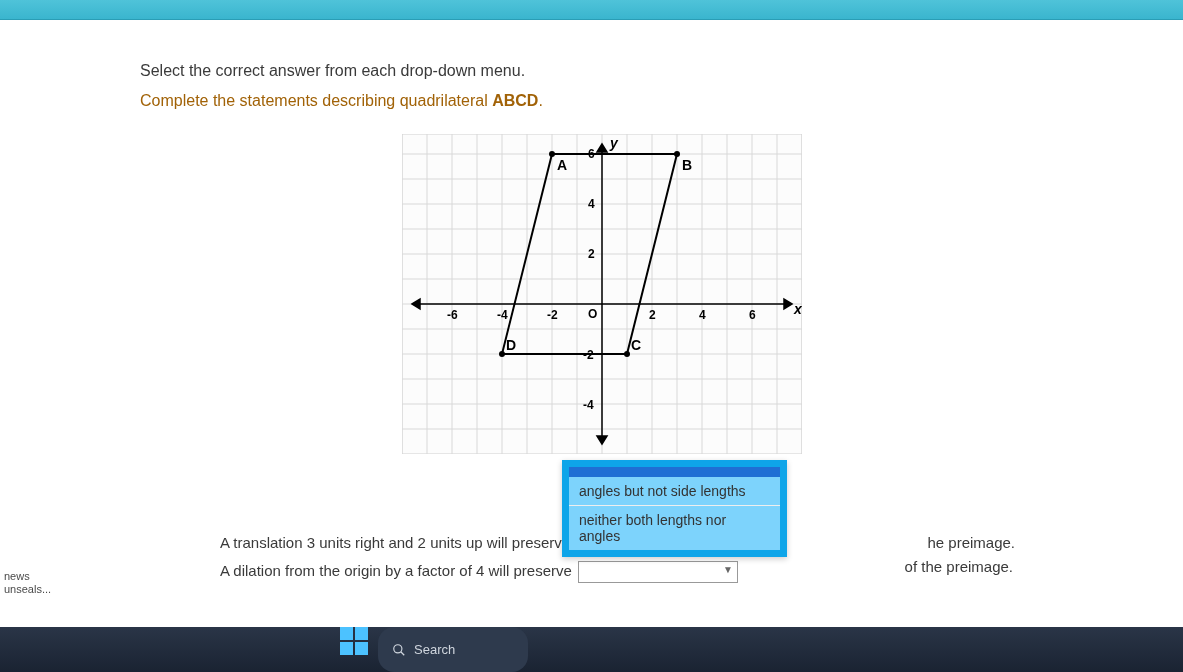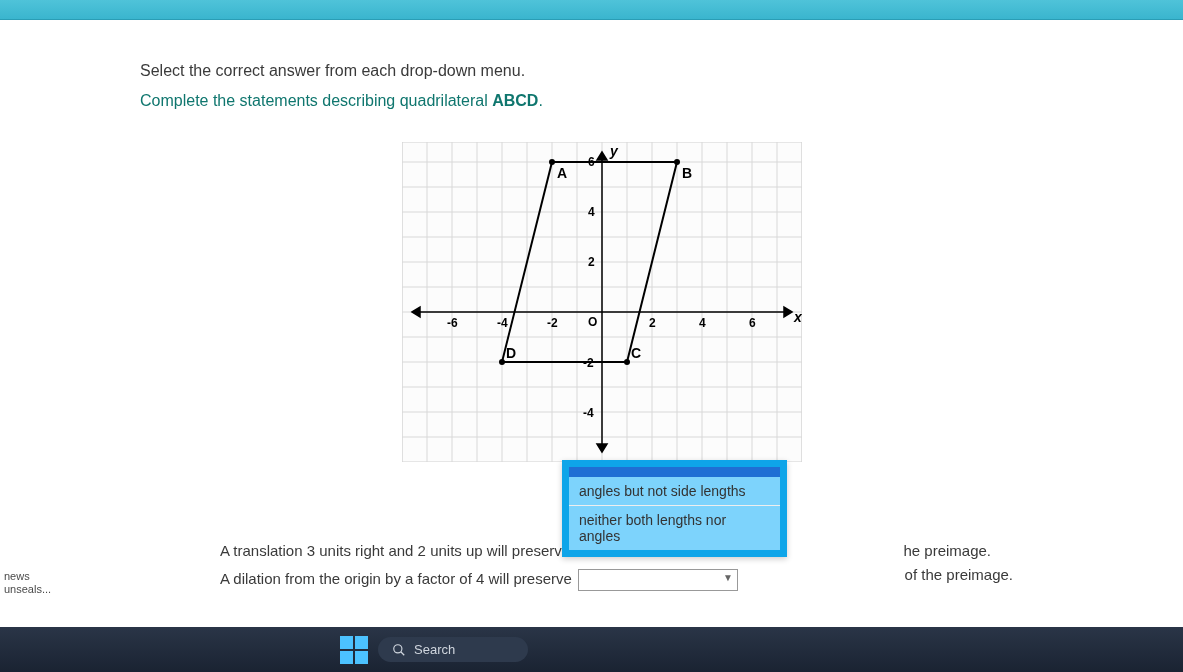--- a/index.html
+++ b/index.html
@@ -27,22 +27,22 @@
       height: calc(100% - 65px);
       position: relative;
     }
     .instruction-line {
       font-size: 16px;
       color: #3a3a3a;
       margin-bottom: 12px;
     }
     .sub-instruction {
       font-size: 16px;
-      color: #0f766e;
-      margin-bottom: 32px;
+      color: #a16207;
+      margin-bottom: 24px;
     }
     .bold {
       font-weight: bold;
     }
     .graph-container {
       display: flex;
       justify-content: center;
       margin-top: 15px;
     }
     .graph {
@@ -56,21 +56,21 @@
       margin-top: 15px;
     }
     .fill-line {
       font-size: 15px;
       color: #3a3a3a;
       margin-bottom: 10px;
       padding-left: 80px;
     }
     .fill-trail-1 {
       position: absolute;
-      right: 72px;
+      right: 48px;
       top: 0px;
       font-size: 15px;
       color: #3a3a3a;
     }
     .fill-trail-2 {
       position: absolute;
       right: 50px;
       top: 24px;
       font-size: 15px;
       color: #3a3a3a;
@@ -119,21 +119,20 @@
       color: #666;
     }
     .taskbar {
       position: absolute;
       bottom: 0;
       left: 0;
       width: 100%;
       height: 45px;
       background: linear-gradient(to top, #1a2332, #2a3547);
       display: flex;
-      align-items: center;
       padding-left: 340px;
       gap: 10px;
     }
     .start-icon {
       width: 28px;
       height: 28px;
       display: grid;
       grid-template-columns: 1fr 1fr;
       grid-template-rows: 1fr 1fr;
       gap: 2px;

